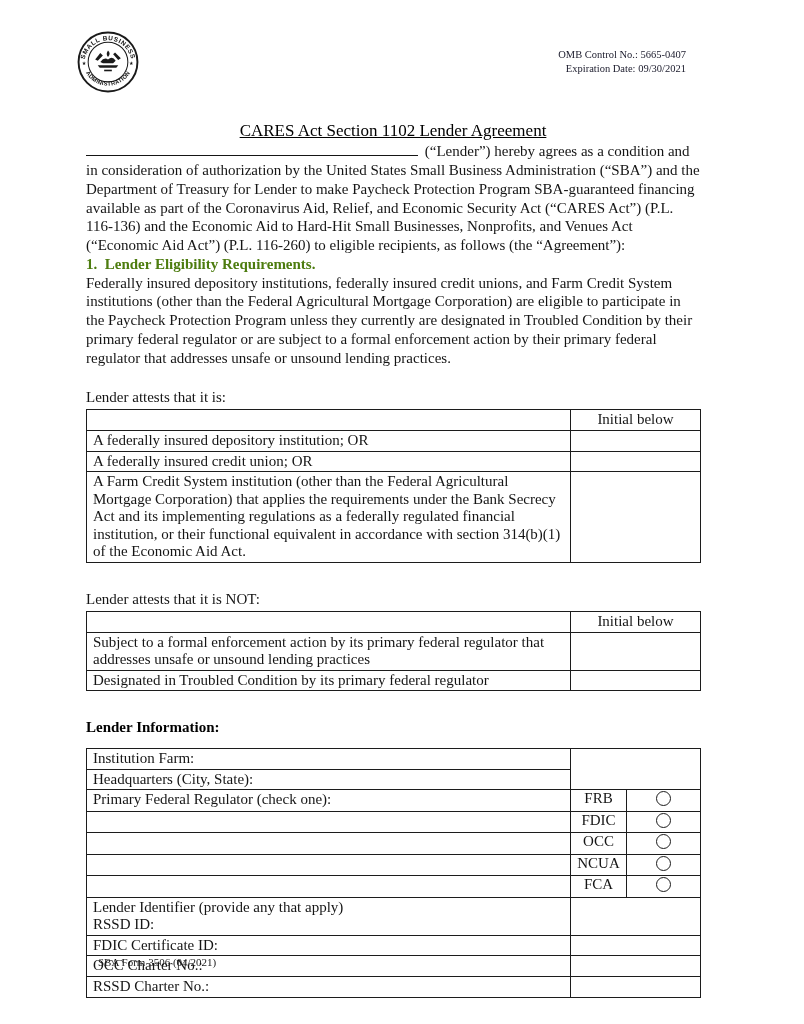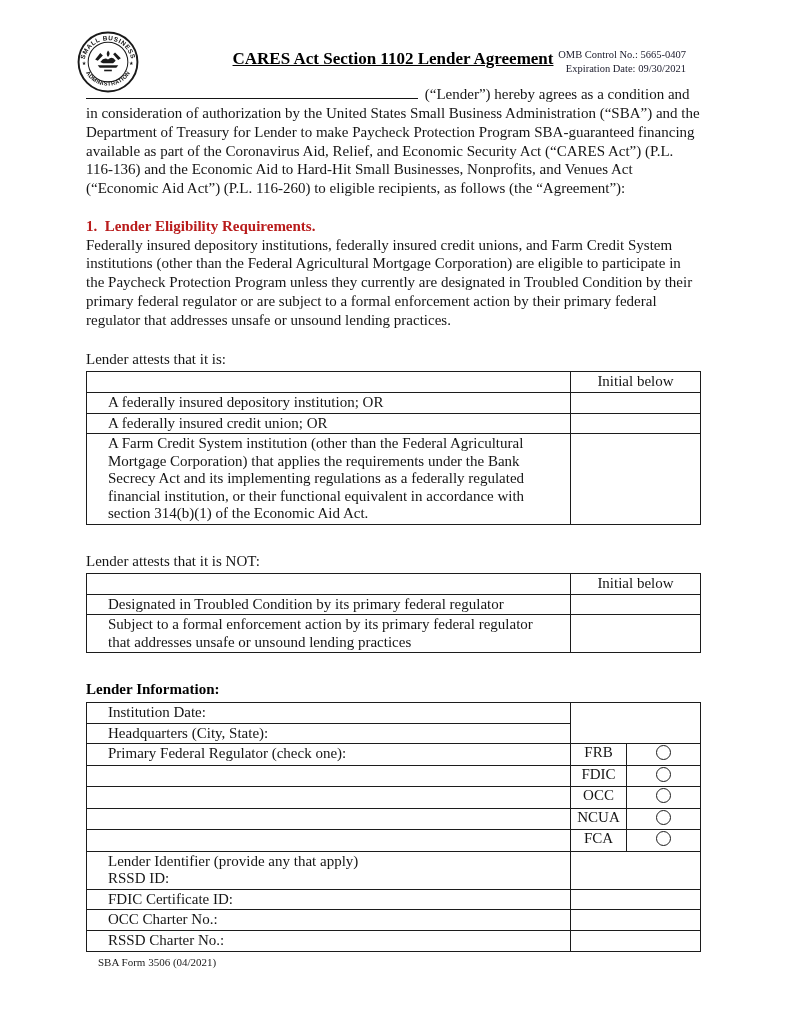--- a/index.html
+++ b/index.html
@@ -15,53 +15,53 @@
     overflow:hidden;
     margin:0 auto;
   }
   .logo { position:absolute; left:76px; top:30px; width:64px; height:64px; }
   .omb {
     position:absolute; top:48px; right:118px;
     text-align:right; font-size:10.5px; line-height:1.3; color:#1a1a2b;
   }
   .content { position:absolute; left:86px; top:0; width:614px; }
   .title {
-    margin-top:48px;
+    margin-top:120px;
     text-align:center;
-    font-size:17px; font-weight:bold;
+    font-size:17px; font-weight:normal;
     text-decoration:underline;
     color:#000;
   }
-  .p1 { margin-top:15px; }
+  .p1 { }
   .blank-line {
     display:inline-block;
     width:332px; height:15px;
     border-bottom:1px solid #151515;
     vertical-align:baseline;
     margin-right:3px;
   }
-  .sec-heading { margin-top:19px; font-weight:bold; font-size:15px; color:#b91c1c; }
+  .sec-heading { font-weight:bold; font-size:15px; color:#4d7c0f; }
   .p2 { margin-top:0; }
   .tbl-caption { margin-top:21px; margin-bottom:2px; }
   table { border-collapse:collapse; width:614px; table-layout:fixed; }
   td {
     border:1.4px solid #1c1c1c;
-    padding:1px 21px;
+    padding:1px 6px;
     vertical-align:top;
     line-height:1.17;
     color:#151515;
   }
   .col-main { width:484px; }
   .col-initial { width:130px; }
   .col-acr { width:56px; }
   .col-circ { width:74px; }
   td.hdr { text-align:center; height:21px; }
   td.empty-cell { height:20px; }
   .caption2 { margin-top:27px; margin-bottom:2px; }
-  .li-heading { margin-top:27px; margin-bottom:3px; font-weight:bold; color:#000; }
+  .li-heading { margin-top:27px; margin-bottom:11px; font-weight:bold; color:#000; }
   td.acr { text-align:center; padding:0 0; height:19px; }
   td.circ { text-align:center; padding:0; height:19px; }
   .radio {
     display:inline-block;
     width:15px; height:15px;
     border:1.6px solid #1c1c1c;
     border-radius:50%;
     margin-top:1px;
     background:#fff;
   }
@@ -147,40 +147,40 @@
       <colgroup>
           <col class="col-main">
           <col class="col-initial">
         </colgroup>
       <tbody>
           <tr>
         <td class="empty-cell"></td>
         <td class="hdr">Initial below</td>
       </tr>
       <tr>
+        <td>Subject to a formal enforcement action by its primary federal regulator that addresses unsafe or unsound lending practices</td>
+        <td></td>
+      </tr>
+      <tr>
         <td>Designated in Troubled Condition by its primary federal regulator</td>
-        <td></td>
-      </tr>
-      <tr>
-        <td>Subject to a formal enforcement action by its primary federal regulator that addresses unsafe or unsound lending practices</td>
         <td></td>
       </tr>
     </tbody>
       </table>
 
     <div class="li-heading">Lender Information:</div>
     <table>
       <colgroup>
           <col class="col-main">
           <col class="col-acr">
           <col class="col-circ">
         </colgroup>
       <tbody>
           <tr>
-        <td>Institution Date:</td>
+        <td>Institution Farm:</td>
         <td colspan="2" rowspan="2"></td>
       </tr>
       <tr>
         <td>Headquarters (City, State):</td>
       </tr>
       <tr>
         <td>Primary Federal Regulator (check one):</td>
         <td class="acr">FRB</td>
         <td class="circ"><span class="radio"></span></td>
       </tr>

